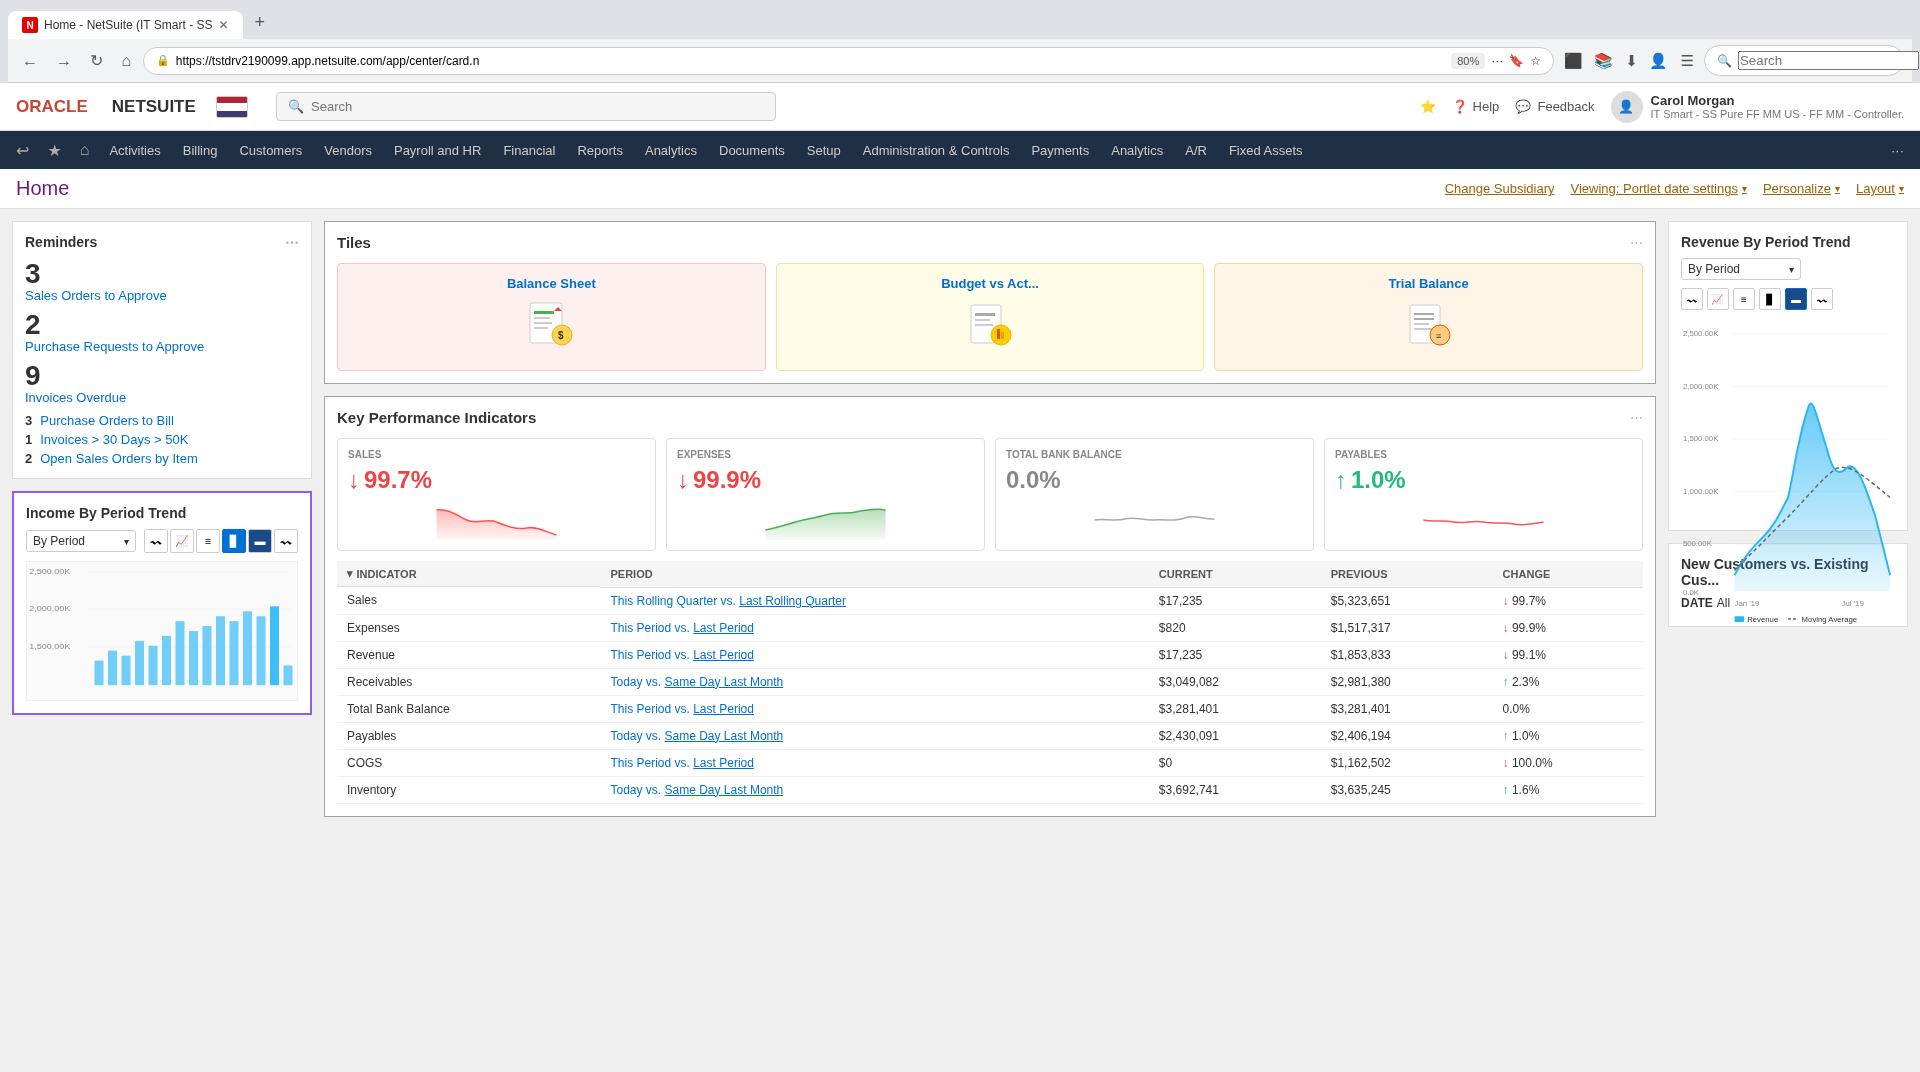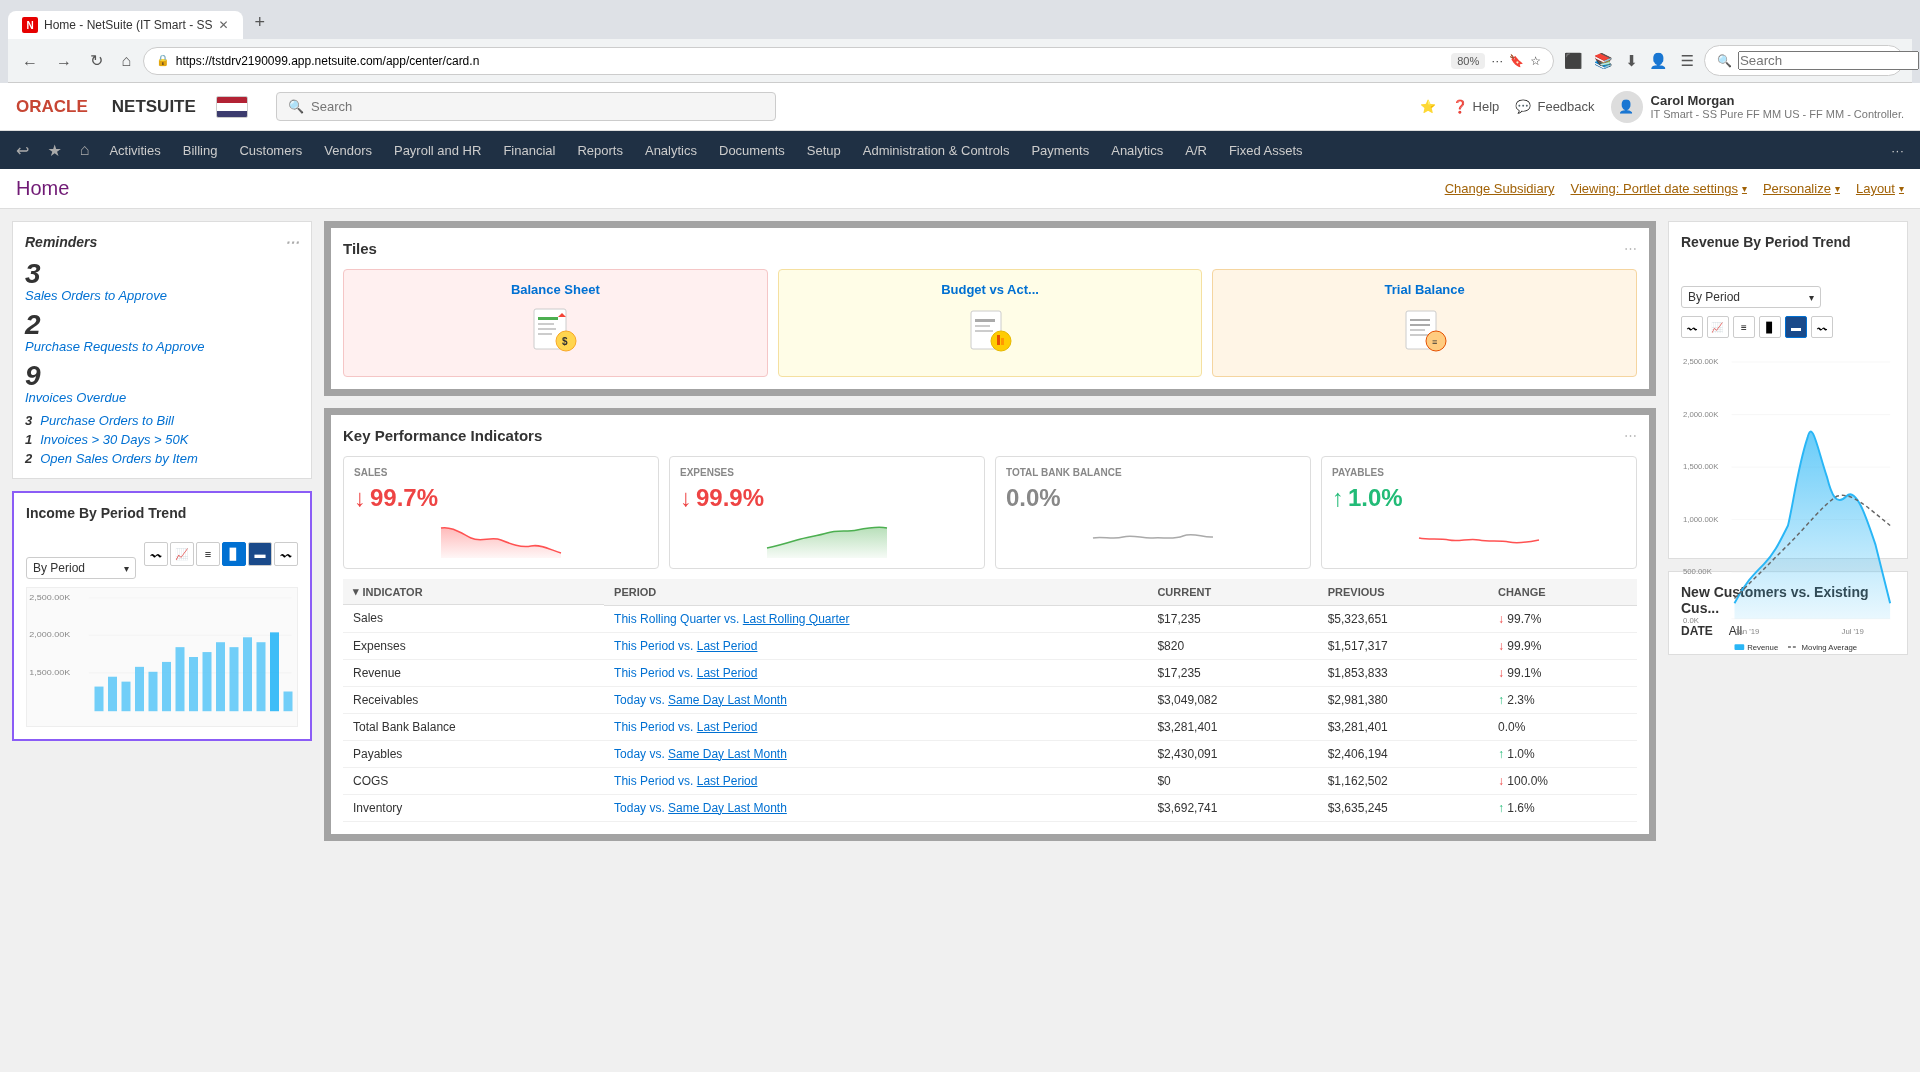--- a/index.html
+++ b/index.html
@@ -50,41 +50,41 @@
     .ns-page-title { font-size: 20px; font-weight: normal; color: #701a75; }
     .ns-page-actions { display: flex; align-items: center; gap: 16px; }
     .ns-page-action-btn { background: none; border: none; cursor: pointer; font-size: 13px; color: #a16207; display: flex; align-items: center; gap: 4px; text-decoration: underline; }
     .ns-page-action-btn .chevron { font-size: 10px; }
 
     
     .ns-main { display: flex; gap: 12px; padding: 12px; background: #f0f0f0; min-height: calc(1072px - 200px); }
 
     
     .ns-left-panel { width: 300px; flex-shrink: 0; }
-    .ns-reminders { background: #fff; border: 1px solid #ddd; padding: 12px; margin-bottom: 12px; font-style: italic; }
+    .ns-reminders { background: #fff; border: 1px solid #ddd; padding: 12px; margin-bottom: 12px; }
     .ns-reminders-title { font-size: 14px; font-weight: bold; margin-bottom: 10px; display: flex; align-items: center; justify-content: space-between; }
     .ns-reminder-item { margin-bottom: 8px; }
     .ns-reminder-number { font-size: 28px; font-weight: bold; color: #333; line-height: 1; }
     .ns-reminder-link { color: #0070d2; text-decoration: none; font-size: 13px; cursor: pointer; }
     .ns-reminder-inline { display: flex; align-items: baseline; gap: 8px; }
     .ns-reminder-inline-num { font-weight: bold; color: #333; }
     
     .ns-income-trend { background: #fff; border: 2px solid #8b5cf6; padding: 12px; }
     .ns-chart-title { font-size: 14px; font-weight: bold; margin-bottom: 8px; }
     .ns-chart-controls { display: flex; align-items: center; gap: 8px; margin-bottom: 8px; }
-    .ns-chart-dropdown { border: 1px solid #ccc; border-radius: 3px; padding: 3px 6px; font-size: 12px; background: #fff; cursor: pointer; display: flex; align-items: center; gap: 4px; width: 140px; justify-content: space-between; margin-top: 28px; }
+    .ns-chart-dropdown { border: 1px solid #ccc; border-radius: 3px; padding: 3px 6px; font-size: 12px; background: #fff; cursor: pointer; display: flex; align-items: center; gap: 4px; width: 120px; justify-content: space-between; }
     .ns-chart-type-btns { display: flex; gap: 2px; }
     .ns-chart-type-btn { width: 24px; height: 24px; border: 1px solid #ccc; background: #fff; cursor: pointer; display: flex; align-items: center; justify-content: center; font-size: 11px; border-radius: 2px; }
     .ns-chart-type-btn.active { background: #0070d2; color: #fff; border-color: #0070d2; }
     .ns-chart-area { height: 140px; background: #fafafa; border: 1px solid #eee; position: relative; overflow: hidden; }
 
     
     .ns-center-panel { flex: 1; }
     
-    .ns-section { background: #fff; border: 7px solid #a3a3a3; padding: 12px; margin-bottom: 12px; }
+    .ns-section { background: #fff; border: 1px solid #a3a3a3; padding: 12px; margin-bottom: 12px; }
     .ns-section-header { display: flex; align-items: center; justify-content: space-between; margin-bottom: 12px; }
     .ns-section-title { font-size: 15px; font-weight: bold; }
     .ns-section-dots { color: #aaa; cursor: pointer; }
 
     
     .ns-tiles { display: flex; gap: 10px; }
     .ns-tile { flex: 1; border: 1px solid #ddd; border-radius: 4px; padding: 12px; cursor: pointer; display: flex; flex-direction: column; align-items: center; justify-content: center; min-height: 100px; text-align: center; }
     .ns-tile-pink { background: #fff0f0; border-color: #f5c6c6; }
     .ns-tile-yellow { background: #fffde7; border-color: #f5e0a0; }
     .ns-tile-blue { background: #e8f4fd; border-color: #b0d4f5; }
@@ -110,21 +110,21 @@
     .ns-kpi-table .down { color: #e44; }
     .ns-kpi-table .up { color: #2b7; }
 
     
     .ns-right-panel { width: 240px; flex-shrink: 0; }
     .ns-revenue-trend { background: #fff; border: 1px solid #ddd; padding: 12px; margin-bottom: 12px; }
     .ns-revenue-chart-area { height: 200px; position: relative; margin-top: 8px; }
     
     .ns-new-customers { background: #fff; border: 1px solid #ddd; padding: 12px; }
     .ns-new-customers-title { font-size: 14px; font-weight: bold; margin-bottom: 8px; }
-    .ns-label-row { display: flex; align-items: center; gap: 16px; margin-bottom: 4px; font-size: 12px; }
+    .ns-label-row { display: flex; align-items: center; gap: 4px; margin-bottom: 4px; font-size: 12px; }
 
     
     svg text { font-family: Arial, sans-serif; }
     
     .dropdown-arrow { font-size: 10px; }
   </style>
 </head>
 <body>
 
 <div class="browser-chrome">

